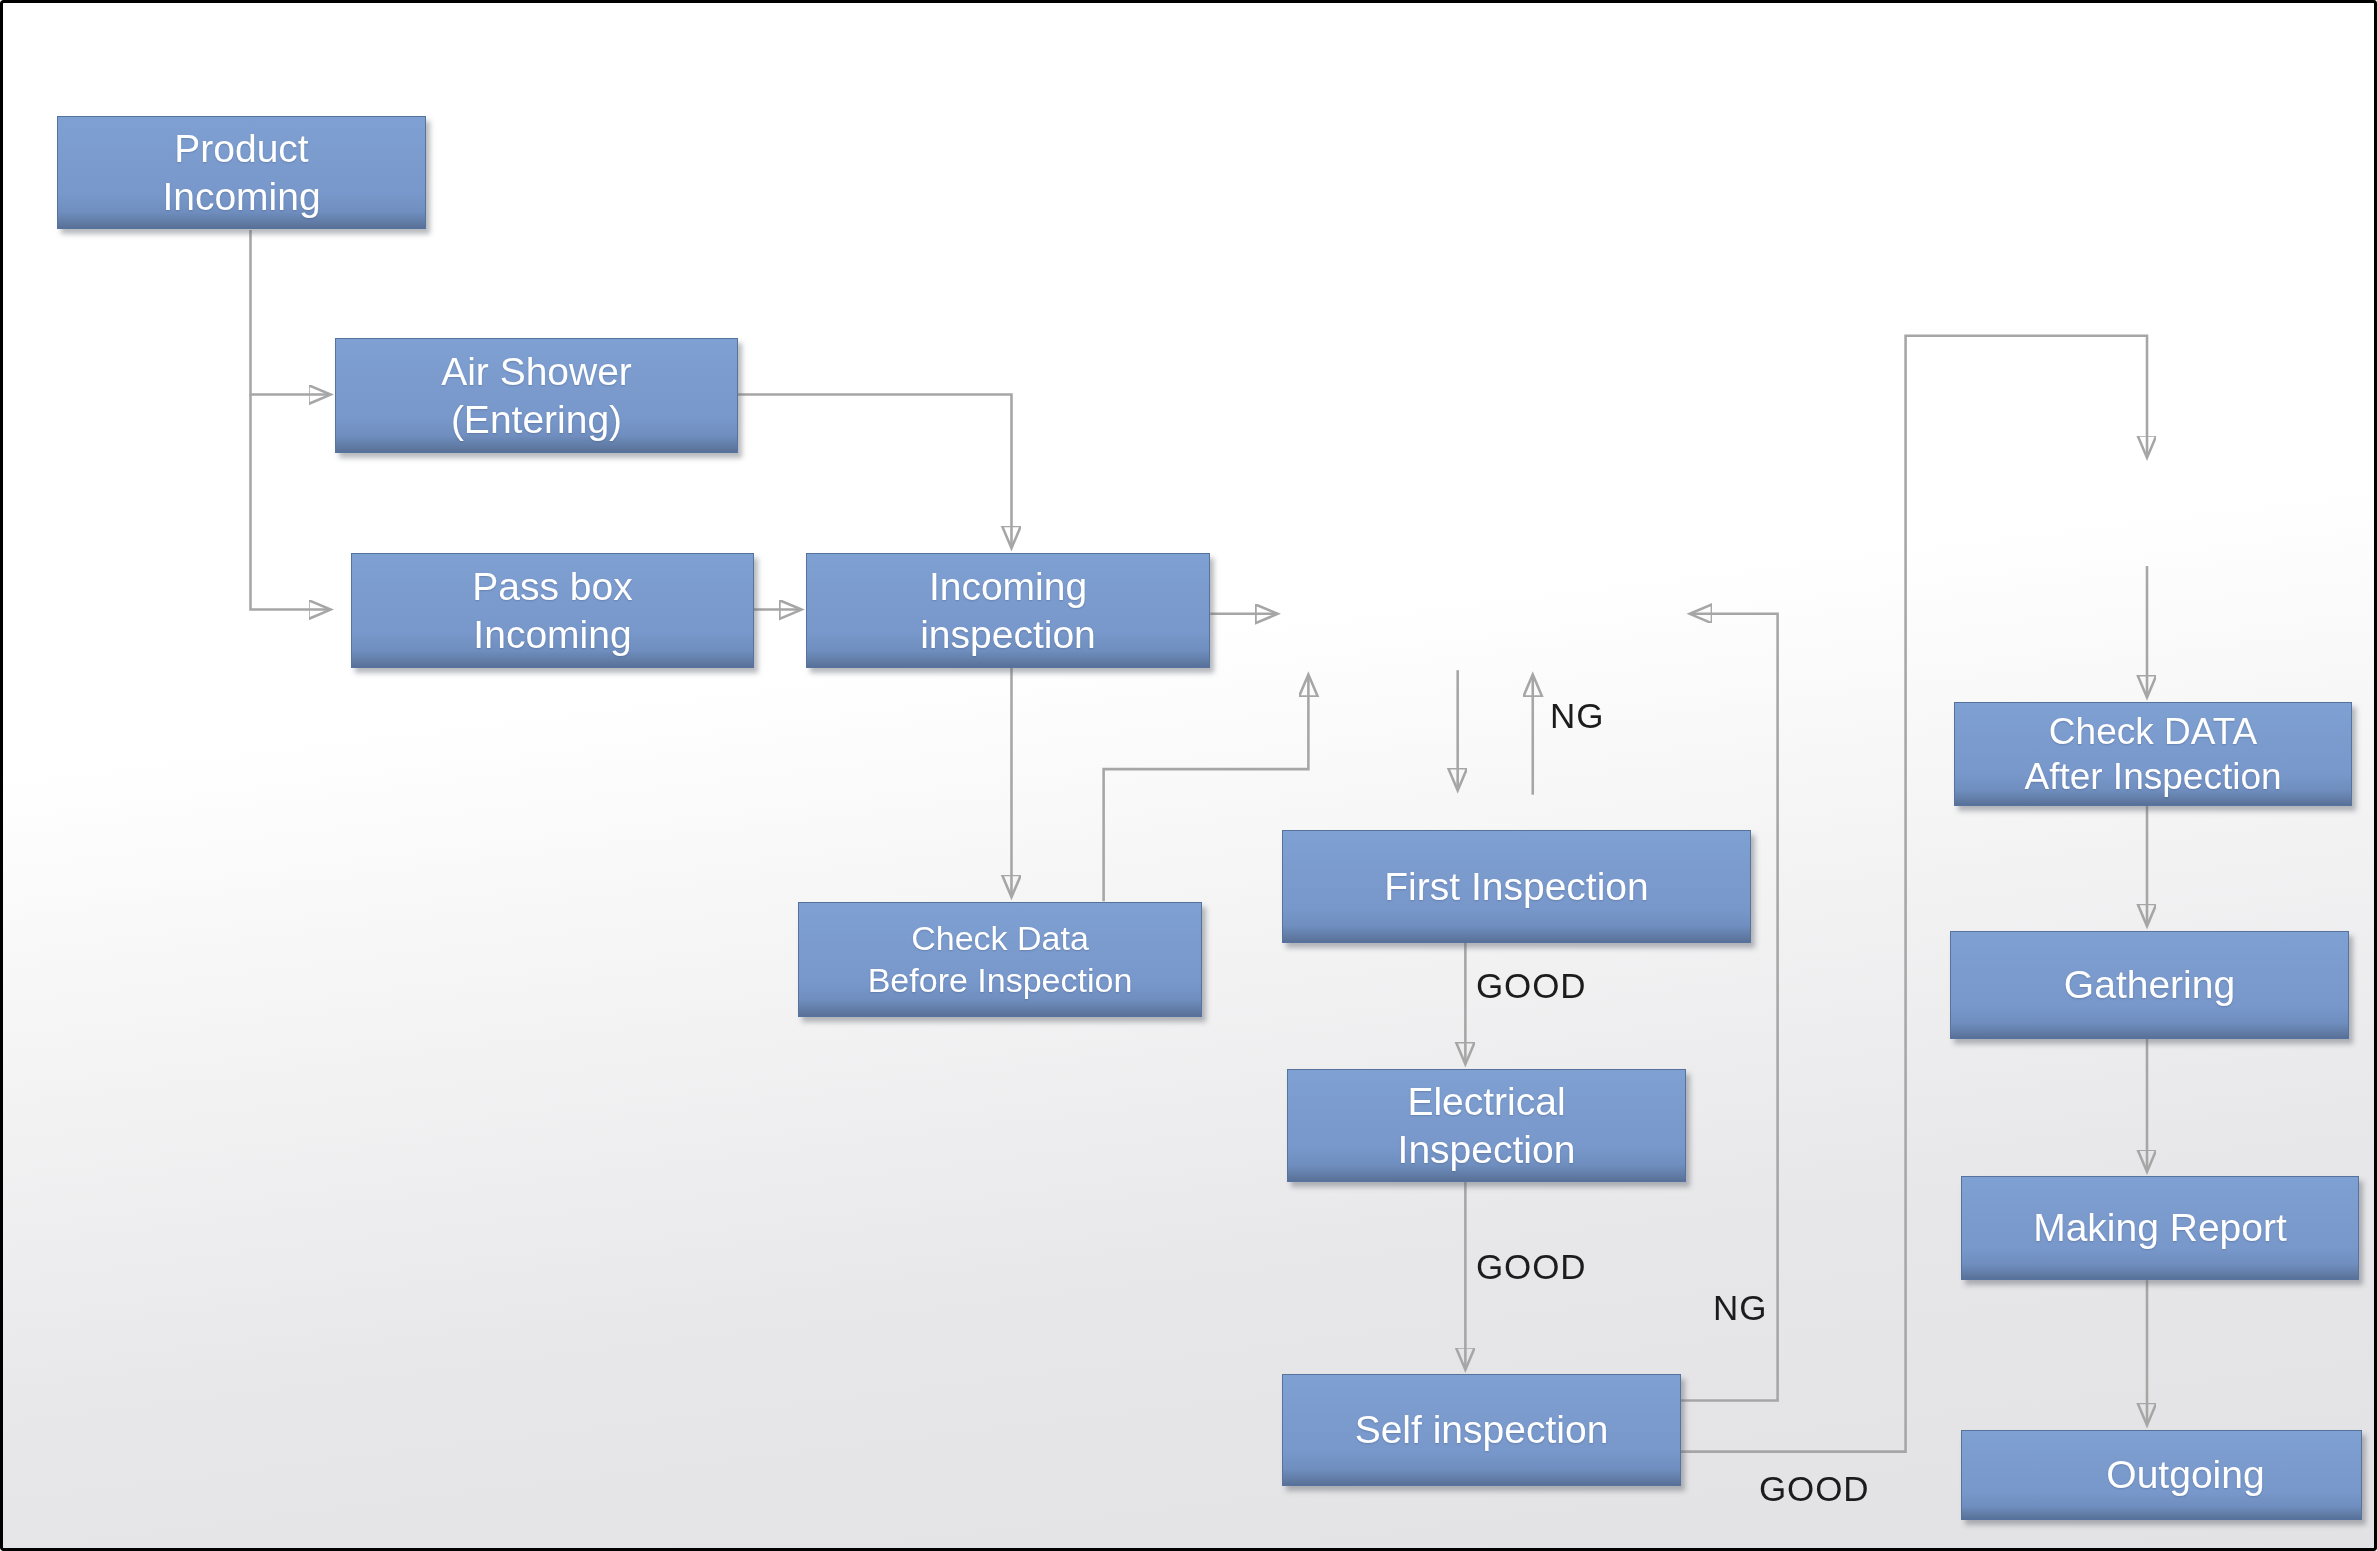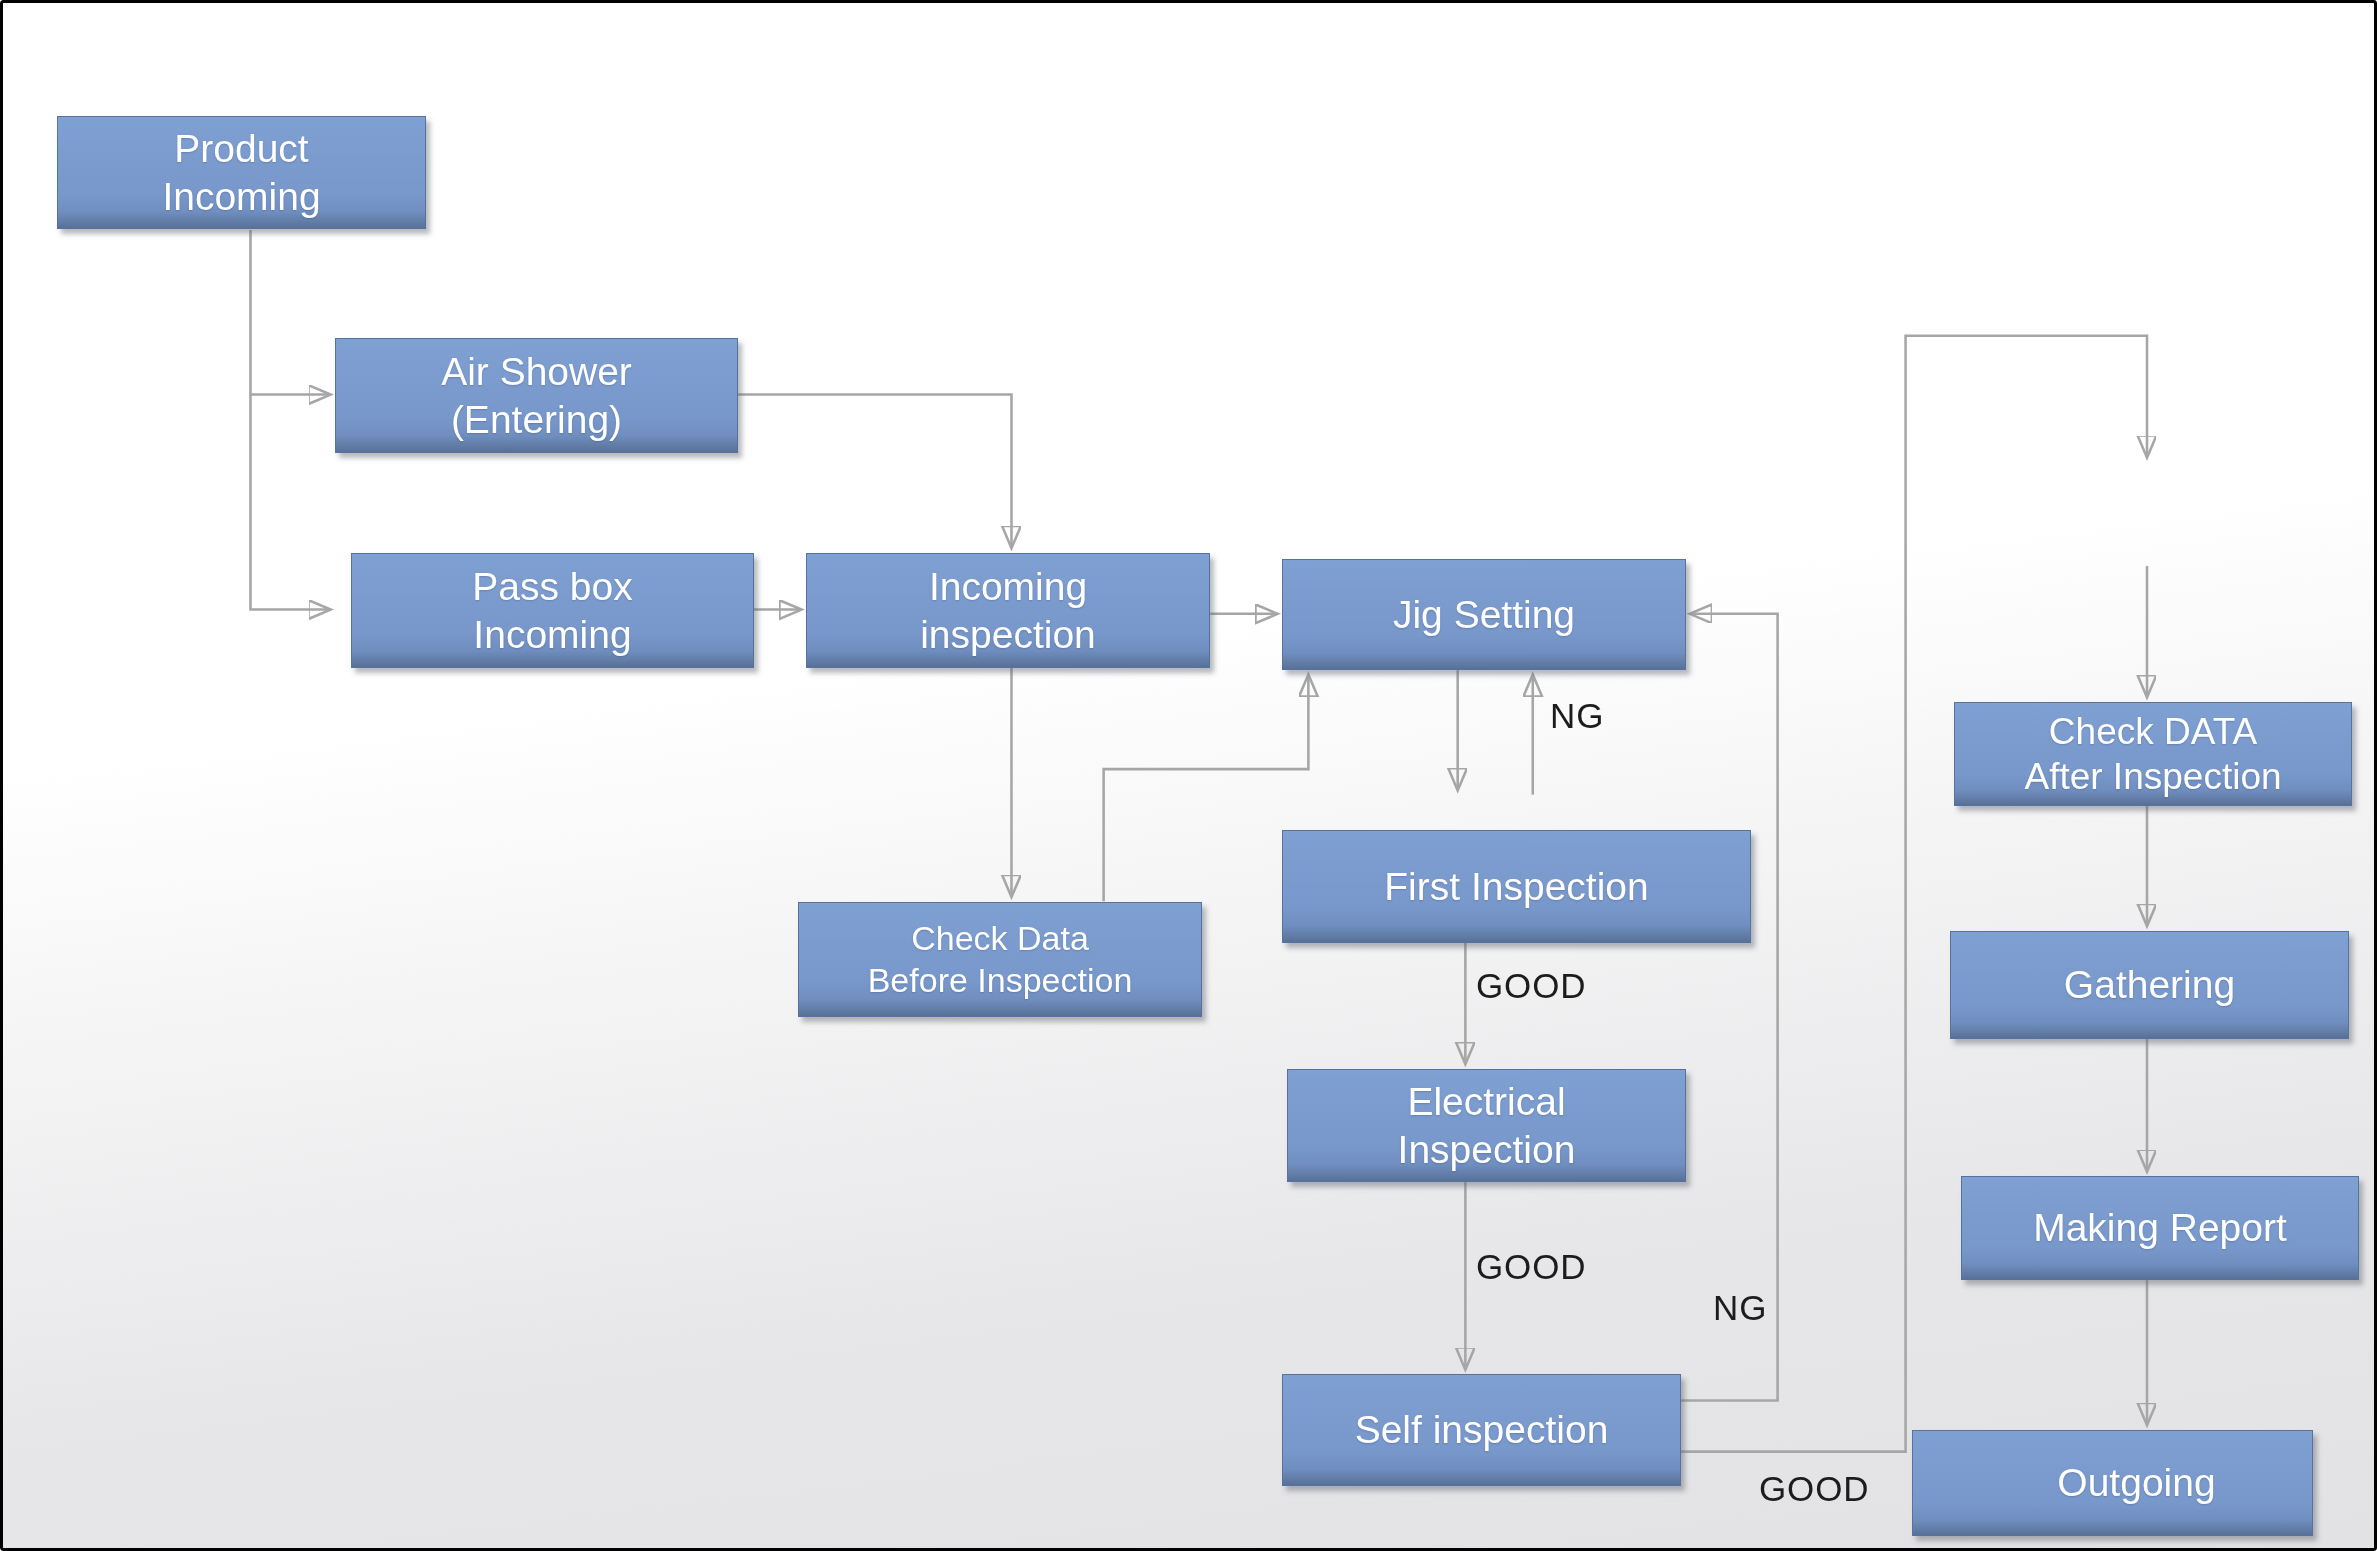--- a/index.html
+++ b/index.html
@@ -34,21 +34,21 @@
   .n-incoming   {left:803px; top:550px;  width:404px; height:115px;}
   .n-jig        {left:1279px;top:556px;  width:404px; height:111px;}
   .n-first      {left:1279px;top:827px;  width:469px; height:113px;}
   .n-checkdata  {left:795px; top:899px; width:404px; height:115px; font-size:34px;}
   .n-electrical {left:1284px;top:1066px; width:399px; height:113px;}
   .n-self       {left:1279px;top:1371px; width:399px; height:112px;}
   .n-cq         {left:1958px;top:459px;  width:395px; height:104px;}
   .n-cda        {left:1951px;top:699px;  width:398px; height:104px; font-size:37px;}
   .n-gather     {left:1947px;top:928px; width:399px; height:108px;}
   .n-making     {left:1958px;top:1173px; width:398px; height:104px;}
-  .n-outgoing   {left:1909px;top:1427px; width:401px; height:106px;padding-left:48px;}
+  .n-outgoing   {left:1958px;top:1427px; width:401px; height:90px;padding-left:48px;}
 
   
   .elabel{position:absolute;color:#1c1c1c;font-size:35px;letter-spacing:0.9px;}
   .l-ng1  {left:1547px;top:693px;}
   .l-good1{left:1473px;top:963px;}
   .l-good2{left:1473px;top:1244px;}
   .l-ng2  {left:1710px;top:1285px;}
   .l-good3{left:1756px;top:1466px;}
 </style>
 </head>
@@ -91,23 +91,20 @@
 (Entering)</span>
   </div>
   <div class="node n-pass">
     <span class="nl">Pass box
 Incoming</span>
   </div>
   <div class="node n-incoming">
     <span class="nl">Incoming
 inspection</span>
   </div>
-  <div class="node n-jig">
-    <span class="nl">Jig Setting</span>
-  </div>
   <div class="node n-first">
     <span class="nl">First Inspection</span>
   </div>
   <div class="node n-checkdata">
     <span class="nl">Check Data
 Before Inspection</span>
   </div>
   <div class="node n-electrical">
     <span class="nl">Electrical
 Inspection</span>

